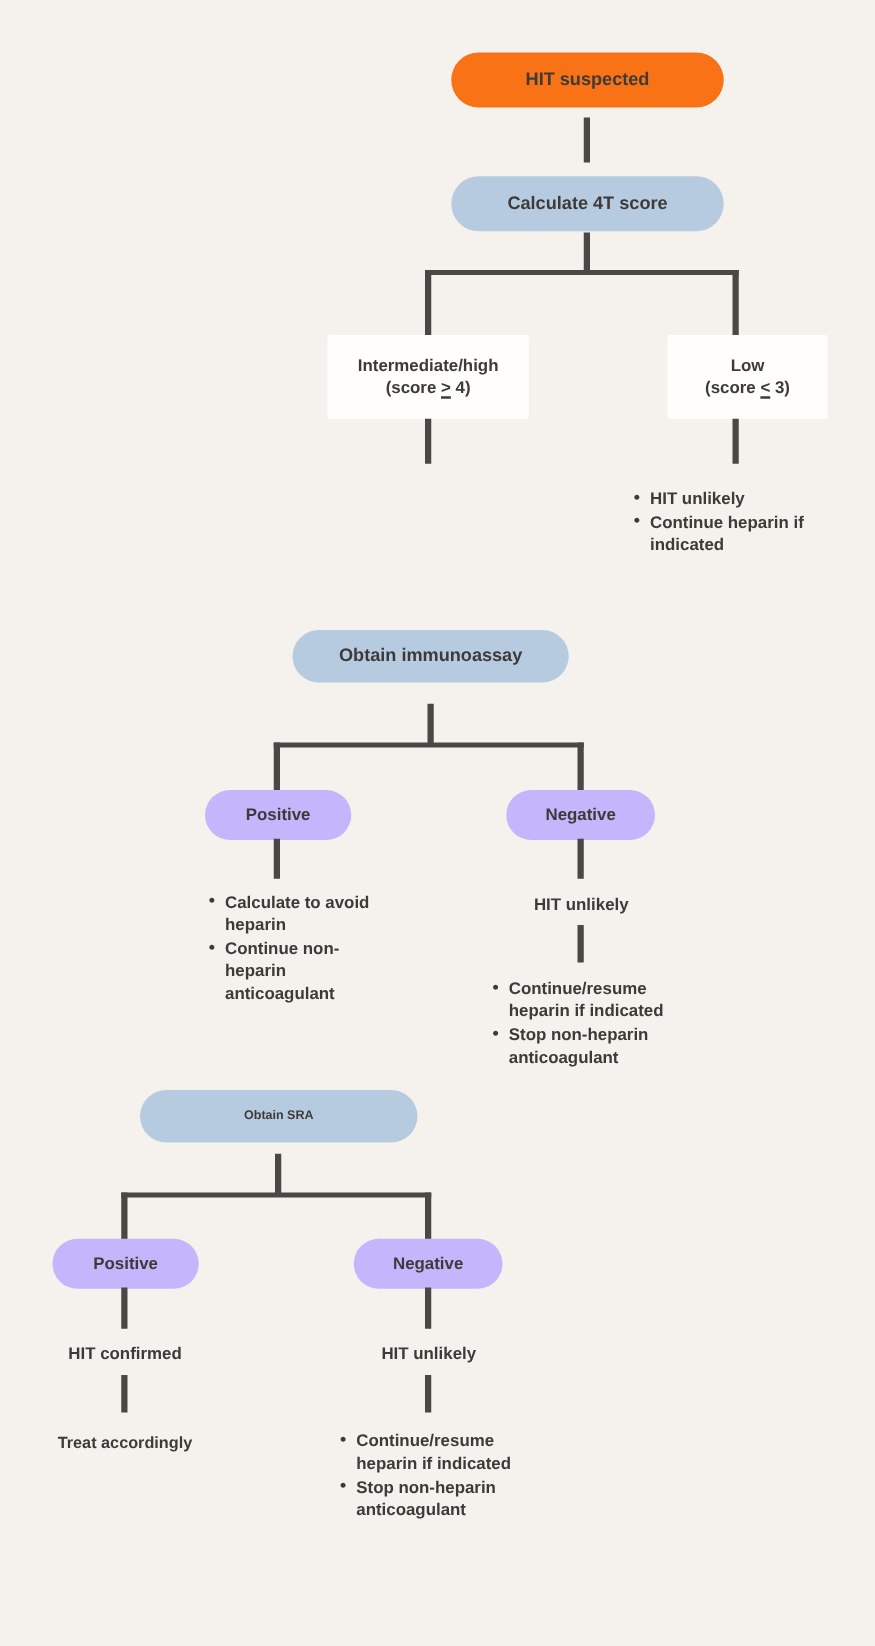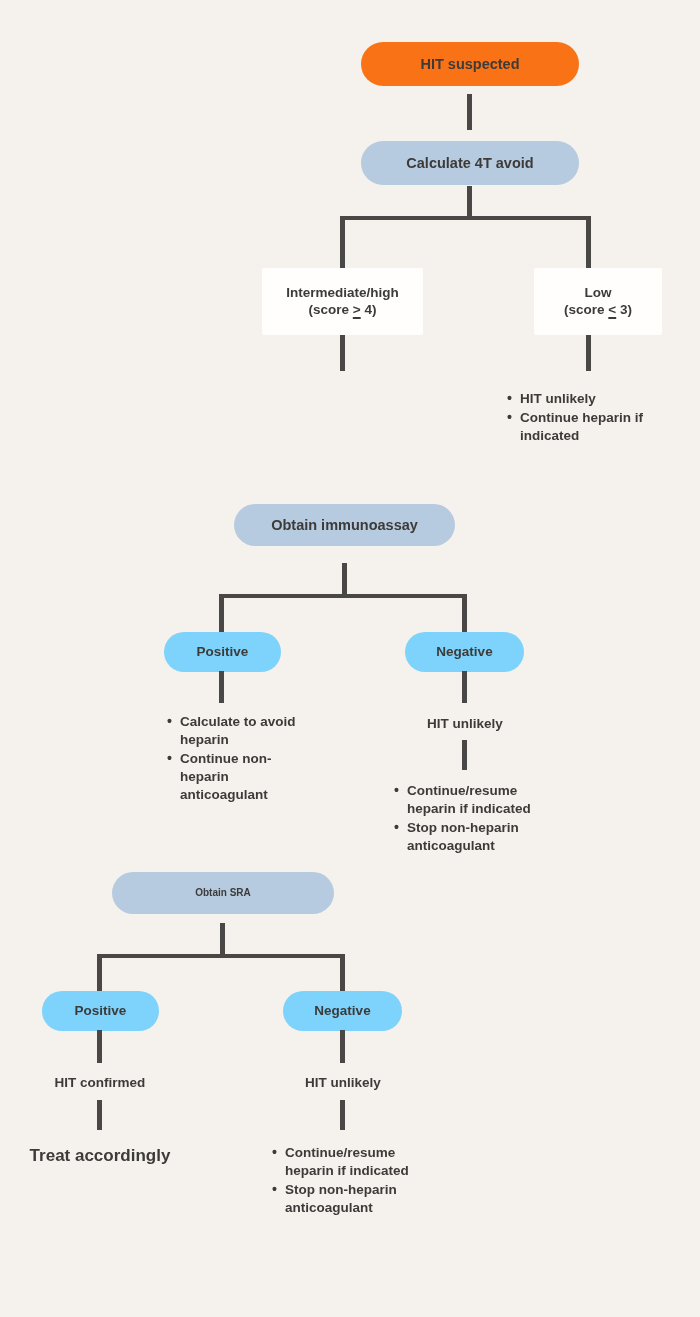--- a/index.html
+++ b/index.html
@@ -32,21 +32,21 @@
   }
   .pill {
     border-radius: 999px;
   }
   .boxwhite {
     background: #fffefc;
     border-radius: 2px;
   }
   .tan  { background: #f97316; }
   .blue { background: #b7cbe0; }
-  .pink { background: #7dd3fc; }
+  .pink { background: #c4b5fd; }
 
   .label {
     position: absolute;
     font-weight: bold;
     color: #3d3b39;
     line-height: 1.33;
   }
   .label.center { text-align: center; }
 
   ul.blist {
@@ -88,21 +88,21 @@
 
 <div id="flow">
 
   <div class="node pill tan" style="left:361px; top:42px; width:218px; height:44px; font-size:14.5px;">
     <span>HIT suspected</span>
   </div>
 
   <div class="conn vline" style="left:467px; top:94px; height:36px;"></div>
 
   <div class="node pill blue" style="left:361px; top:141px; width:218px; height:44px; font-size:14.5px;">
-    <span>Calculate 4T avoid</span>
+    <span>Calculate 4T score</span>
   </div>
 
   <div class="conn vline" style="left:467px; top:186px; height:33px;"></div>
   <div class="conn hline" style="left:340px; top:216px; width:251px;"></div>
   <div class="conn vline" style="left:340px; top:216px; height:53px;"></div>
   <div class="conn vline" style="left:586px; top:216px; height:53px;"></div>
 
   <div class="node boxwhite" style="left:262px; top:268px; width:161px; height:67px; font-size:13.5px; flex-direction:column;text-align:right;">
     <span>Intermediate/high</span>
     <span>
@@ -180,20 +180,20 @@
   <div class="conn vline" style="left:97px; top:1030px; height:33px;"></div>
   <div class="conn vline" style="left:340px; top:1030px; height:33px;"></div>
 
   <div class="label center" style="left:27px; top:1074px; width:146px; font-size:13.5px;">HIT confirmed</div>
 
   <div class="label center" style="left:270px; top:1074px; width:146px; font-size:13.5px;">HIT unlikely</div>
 
   <div class="conn vline" style="left:97px; top:1100px; height:30px;"></div>
   <div class="conn vline" style="left:340px; top:1100px; height:30px;"></div>
 
-  <div class="label center" style="left:24px; top:1145px; width:152px; font-size:17px;">Treat accordingly</div>
+  <div class="label center" style="left:24px; top:1145px; width:152px; font-size:13px;">Treat accordingly</div>
 
   <ul class="blist" style="left:270px; top:1144px; width:150px; font-size:13.5px;">
     <li>Continue/resume heparin if indicated</li>
     <li>Stop non-heparin anticoagulant</li>
   </ul>
 
 </div>
 
 </body></html>

